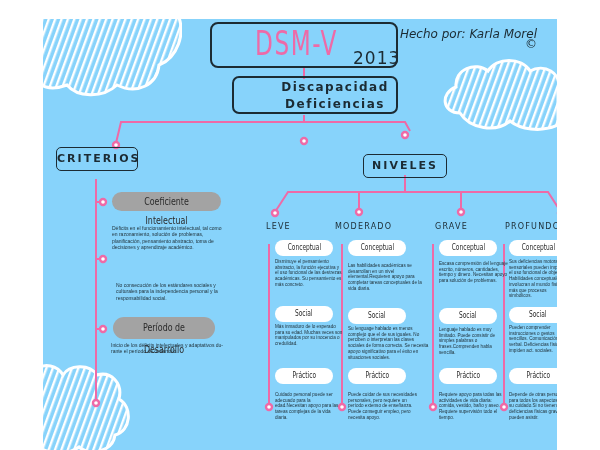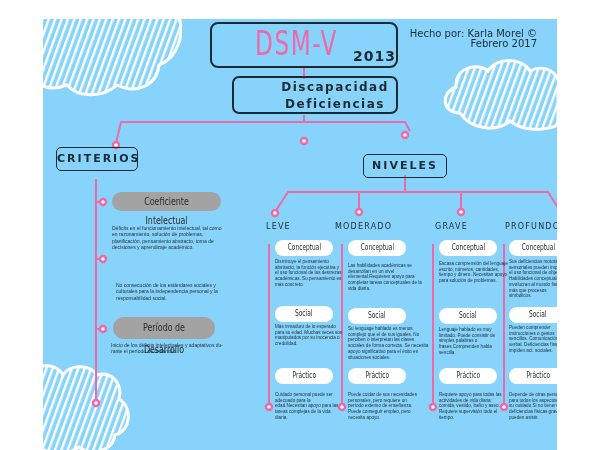--- a/index.html
+++ b/index.html
@@ -2,23 +2,23 @@
 <html><head>
   <meta charset="utf-8">
   <style>
     html, body { margin: 0; padding: 0; }
     body { width: 600px; height: 450px; background: #ffffff; position: relative; overflow: hidden; font-family: "DejaVu Sans", sans-serif; }
     .poster { position: absolute; left: 43px; top: 7px; width: 514px; height: 435px; background: #87d3fb; overflow: hidden; margin-top: 12px; }
     .abs { position: absolute; }
     .cloud { position: absolute; }
     .title-box { position: absolute; border: 2.5px solid #1c2b33; border-radius: 8px; box-sizing: border-box; background: transparent; }
     .dsm { color: #ee6aa7; font-family: "DejaVu Sans Condensed", "DejaVu Sans", sans-serif; font-size: 33px; font-weight: 300; letter-spacing: 2px; transform: scaleX(0.78); transform-origin: left top; }
-    .year { font-family: "DejaVu Sans", sans-serif; font-weight: bold; font-size: 14px; letter-spacing: 1px; color: #1c2b33; }
+    .year { font-family: "DejaVu Sans", sans-serif; font-weight: normal; font-size: 17px; letter-spacing: 1px; color: #1c2b33; }
     .sub { font-family: "DejaVu Sans", sans-serif; font-weight: bold; font-size: 12px; letter-spacing: 1.5px; color: #1c2b33; text-align: center; line-height: 17px; }
-    .credit { font-family: "DejaVu Sans", sans-serif; font-size: 10px; color: #1c2b33; text-align: right; line-height: 10px; }
+    .credit { font-family: "DejaVu Sans", sans-serif; font-size: 12px; color: #1c2b33; text-align: right; line-height: 10px; font-style: italic; }
     .hdr-box { position: absolute; border: 1.8px solid #1c2b33; border-radius: 5px; box-sizing: border-box; font-family: "DejaVu Sans", sans-serif; font-weight: bold; font-size: 11px; letter-spacing: 2px; color: #1c2b33; text-align: center; }
     .pill { position: absolute; background: #a3a3a3; border-radius: 12px; text-align: center; color: #2a2a2a; font-family: "DejaVu Sans Condensed", "DejaVu Sans", sans-serif; }
     .pill span { display: inline-block; transform: scaleX(0.8); }
     .desc { position: absolute; font-family: "Liberation Sans", sans-serif; font-size: 5px; line-height: 6.4px; color: #22343d; }
     .lvl { position: absolute; font-family: "DejaVu Sans", sans-serif; font-weight: normal; font-size: 8px; letter-spacing: 1.2px; color: #1c2b33; }
     .sm-pill { position: absolute; background: #ffffff; border-radius: 10px; width: 58px; height: 16px; text-align: center; font-family: "DejaVu Sans Condensed", "DejaVu Sans", sans-serif; font-size: 8px; line-height: 16px; color: #2a2a2a; }
     .sm-pill span { display: inline-block; transform: scaleX(0.82); }
     .sd { position: absolute; width: 68px; font-family: "Liberation Sans", sans-serif; font-size: 4.6px; line-height: 5.7px; color: #22343d; }
     svg.lines { position: absolute; left: 0; top: 0; }
   </style>
@@ -92,21 +92,20 @@
     <div class="abs year" style="left:141px; top:24px;">2013</div>
   </div>
 
   <div class="title-box" style="left:189px; top:57px; width:166px; height:38px; border-radius:7px;padding-left:40px;">
     <div class="sub" style="margin-top:1px;">Discapacidad</div>
     <div class="sub">Deficiencias</div>
   </div>
 
   <div class="abs credit" style="right:20px; top:10px; width:140px;">
     <div>Hecho por: Karla Morel ©</div>
-    <div>Febrero 2017</div>
   </div>
 
   <div class="hdr-box" style="left:13px; top:128px; width:82px; height:24px; line-height:21px;">CRITERIOS</div>
 
   <div class="pill" style="left:69px; top:173px; width:109px; height:19px; line-height:19px; font-size:11px;">
     <span>Coeficiente Intelectual</span>
   </div>
   <div class="desc" style="left:69px; top:206px; width:112px;">Déficits en el funcionamiento intelectual, tal como en razonamiento, solución de problemas, planificación, pensamiento abstracto, toma de decisiones y aprendizaje académico.</div>
 
   <div class="desc" style="left:73px; top:263px; width:112px;">No consecución de los estándares sociales y culturales para la independencia personal y la responsabilidad social.</div>

